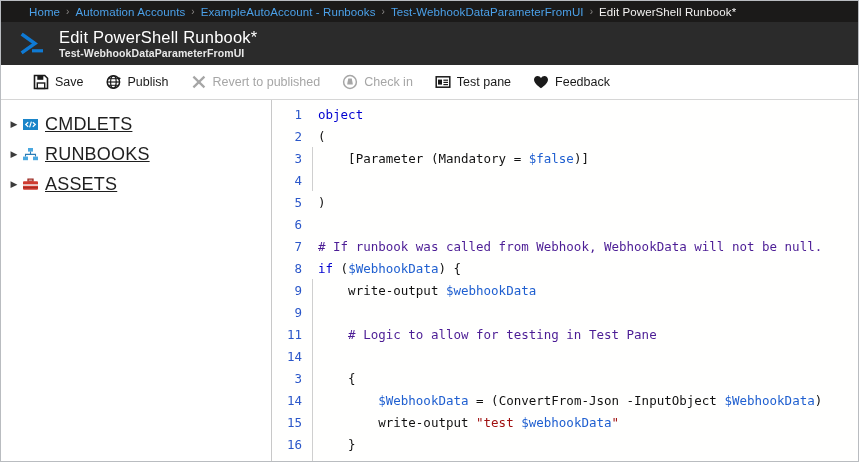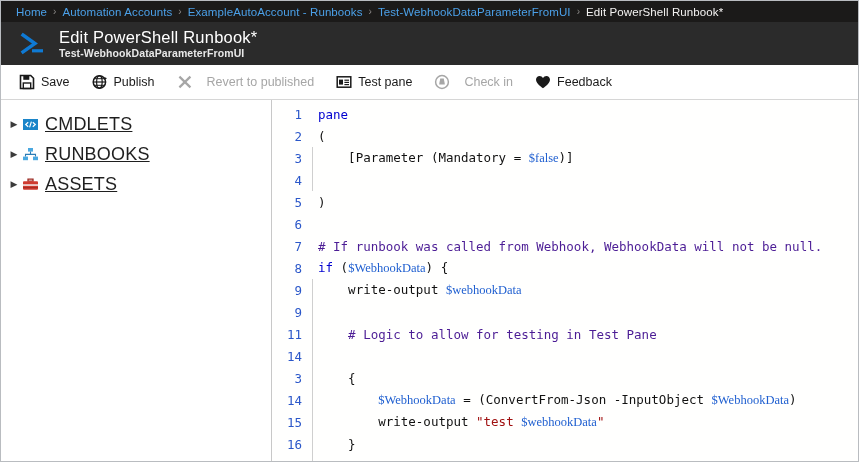--- a/index.html
+++ b/index.html
@@ -25,21 +25,21 @@
     flex-direction: column;
     overflow: hidden;
   }
 
   
   .breadcrumb-bar {
     height: 21px;
     background: #1b1a19;
     display: flex;
     align-items: center;
-    padding-left: 15px;
+    padding-left: 28px;
     flex: 0 0 auto;
     font-size: 11.5px;
     white-space: nowrap;
   }
   .crumb {
     color: #4ba0e8;
     letter-spacing: .1px;
   }
   .crumb.current {
     color: #f3f2f1;
@@ -85,37 +85,36 @@
     letter-spacing: .1px;
   }
 
   
   .toolbar {
     height: 34px;
     background: #ffffff;
     border-bottom: 1px solid #d6d6d6;
     display: flex;
     align-items: center;
-    padding-left: 18px;
+    padding-left: 32px;
     flex: 0 0 auto;
   }
   .tb-item {
     display: flex;
     align-items: center;
     height: 100%;
     margin-right: 22px;
     color: #1a1a1a;
     font-size: 12.5px;
     cursor: pointer;
     user-select: none;
   }
   .tb-item.disabled {
     color: #a6a6a6;
     cursor: default;
-    gap: 8px;
   }
   .tb-ico {
     width: 16px;
     height: 16px;
     margin-right: 6px;
     display: inline-flex;
     align-items: center;
     justify-content: center;
     flex: 0 0 auto;
   }
@@ -207,21 +206,21 @@
     bottom: 0;
     width: 1px;
     background: #cfcfcf;
   }
   .code-text {
     flex: 1 1 auto;
     color: #111111;
     overflow: hidden;
   }
   .tok-kw   { color: #0000d0; }
-  .tok-var  { color: #1f5fd0; font-family: Liberation Serif, serif; }
+  .tok-var  { color: #1f5fd0; }
   .tok-cmt  { color: #4c1d95; }
   .tok-str  { color: #a01010; }
   .tok-plain{ color: #111111; }
 </style>
 </head>
 <body>
 
 <div class="app">
 
   <div class="breadcrumb-bar" id="breadcrumb">
@@ -275,40 +274,40 @@
       </div>
       <div class="tb-item disabled">
         <span class="tb-ico">
           <svg width="16" height="16" viewBox="0 0 16 16">
             <line x1="2.4" y1="2.6" x2="13.4" y2="13.4" stroke="#a6a6a6" stroke-width="2.2"></line>
             <line x1="13.4" y1="2.6" x2="2.4" y2="13.4" stroke="#a6a6a6" stroke-width="2.2"></line>
           </svg>
         </span>
         <span>Revert to published</span>
       </div>
+      <div class="tb-item disabled">
+        <span class="tb-ico">
+          <svg width="16" height="16" viewBox="0 0 16 16">
+            <circle cx="8" cy="8" r="6.4" fill="none" stroke="#a6a6a6" stroke-width="1.5"></circle>
+            <path d="M5.2 10.6c0-2.3 1-4.6 1-6.1h3.6c0 1.5 1 3.8 1 6.1z" fill="#a6a6a6"></path>
+          </svg>
+        </span>
+        <span>Check in</span>
+      </div>
       <div class="tb-item">
         <span class="tb-ico">
           <svg width="16" height="16" viewBox="0 0 16 16">
             <rect x="1.2" y="2.8" width="13.6" height="10.4" fill="none" stroke="#1a1a1a" stroke-width="1.5"></rect>
             <rect x="3" y="5.6" width="4" height="5" fill="#1a1a1a"></rect>
             <line x1="8.4" y1="6.2" x2="13" y2="6.2" stroke="#1a1a1a" stroke-width="1.2"></line>
             <line x1="8.4" y1="8.4" x2="13" y2="8.4" stroke="#1a1a1a" stroke-width="1.2"></line>
             <line x1="8.4" y1="10.6" x2="13" y2="10.6" stroke="#1a1a1a" stroke-width="1.2"></line>
           </svg>
         </span>
         <span>Test pane</span>
-      </div>
-      <div class="tb-item disabled">
-        <span class="tb-ico">
-          <svg width="16" height="16" viewBox="0 0 16 16">
-            <circle cx="8" cy="8" r="6.4" fill="none" stroke="#a6a6a6" stroke-width="1.5"></circle>
-            <path d="M5.2 10.6c0-2.3 1-4.6 1-6.1h3.6c0 1.5 1 3.8 1 6.1z" fill="#a6a6a6"></path>
-          </svg>
-        </span>
-        <span>Check in</span>
       </div>
       <div class="tb-item">
         <span class="tb-ico">
           <svg width="16" height="16" viewBox="0 0 16 16">
             <path d="M8 14.2S1 9.9 1 5.8C1 3.5 2.7 2 4.6 2c1.4 0 2.6.8 3.4 2 .8-1.2 2-2 3.4-2C13.3 2 15 3.5 15 5.8c0 4.1-7 8.4-7 8.4z" fill="#1a1a1a"></path>
           </svg>
         </span>
         <span>Feedback</span>
       </div>
     </div>
@@ -345,21 +344,21 @@
               <path d="M6 2.2h5v2h-5z" fill="none" stroke="#9c2a22" stroke-width="1.3"></path>
               <rect x="1" y="4.2" width="15" height="8.6" rx="1" fill="#cf3b30"></rect>
               <rect x="1" y="7.3" width="15" height="1.5" fill="#f3f3f3"></rect>
               <rect x="1" y="10" width="15" height="1.2" fill="#a82c23"></rect>
             </svg>
           </span>
           <span class="side-label">ASSETS</span>
         </div>
       </div>
     <div class="editor" id="editor">
-        <div class="code-line"><span class="lineno">1</span><span class="guide-col"></span><span class="code-text"><span class="tok-kw">pane</span></span></div>
+        <div class="code-line"><span class="lineno">1</span><span class="guide-col"></span><span class="code-text"><span class="tok-kw">object</span></span></div>
         <div class="code-line"><span class="lineno">2</span><span class="guide-col"></span><span class="code-text"><span class="tok-plain">(</span></span></div>
         <div class="code-line"><span class="lineno">3</span><span class="guide-col on"></span><span class="code-text"><span class="tok-plain">    [Parameter (Mandatory = </span><span class="tok-var">$false</span><span class="tok-plain">)]</span></span></div>
         <div class="code-line"><span class="lineno">4</span><span class="guide-col on"></span></div>
         <div class="code-line"><span class="lineno">5</span><span class="guide-col"></span><span class="code-text"><span class="tok-plain">)</span></span></div>
         <div class="code-line"><span class="lineno">6</span><span class="guide-col"></span><span class="code-text"></span></div>
         <div class="code-line"><span class="lineno">7</span><span class="guide-col"></span><span class="code-text"><span class="tok-cmt"># If runbook was called from Webhook, WebhookData will not be null.</span></span></div>
         <div class="code-line"><span class="lineno">8</span><span class="guide-col"></span><span class="code-text"><span class="tok-kw">if</span><span class="tok-plain"> (</span><span class="tok-var">$WebhookData</span><span class="tok-plain">) {</span></span></div>
         <div class="code-line"><span class="lineno">9</span><span class="guide-col on"></span><span class="code-text"><span class="tok-plain">    write-output </span><span class="tok-var">$webhookData</span></span></div>
         <div class="code-line"><span class="lineno">9</span><span class="guide-col on"></span><span class="code-text"></span></div>
         <div class="code-line"><span class="lineno">11</span><span class="guide-col on"></span><span class="code-text"><span class="tok-cmt">    # Logic to allow for testing in Test Pane</span></span></div>

